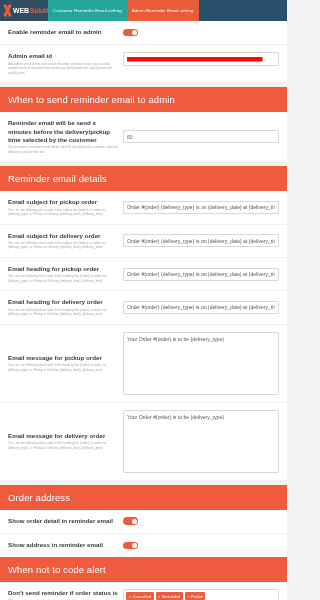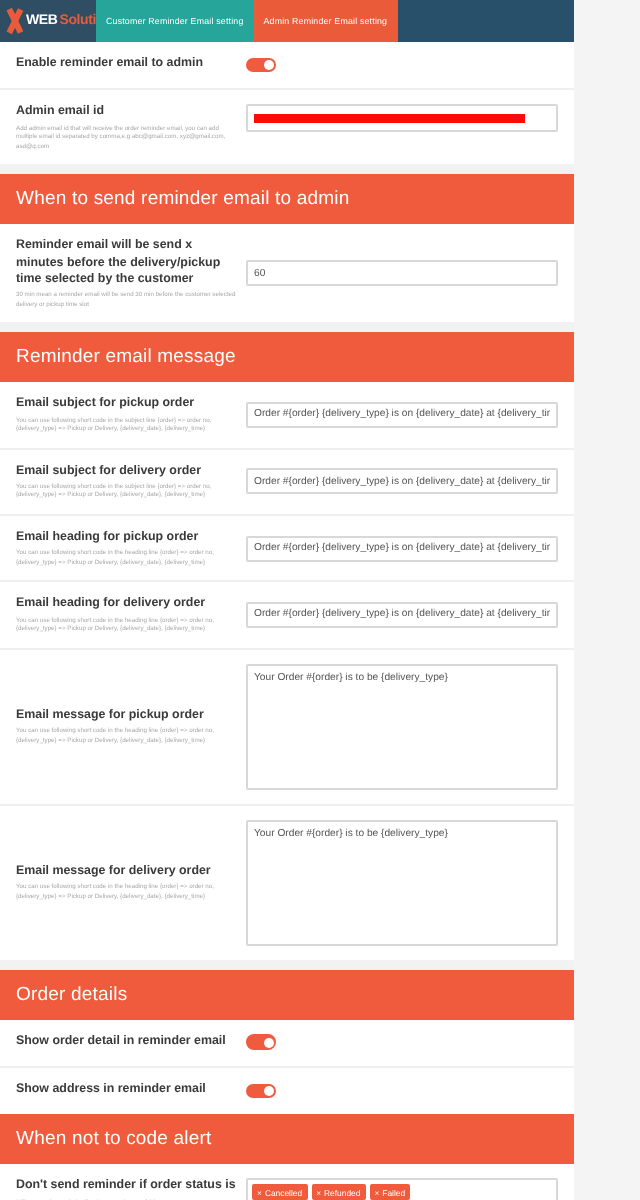--- a/index.html
+++ b/index.html
@@ -220,21 +220,21 @@
       </div>
       <div class="row-right">
         <input class="txt" type="text" value="60" style="">
       </div>
     </div>
   </div>
 
   <div class="gap"></div>
 
   <div class="panel">
-    <div class="section-head">Reminder email message</div>
+    <div class="section-head">Reminder email details</div>
 
     <div class="row row-center">
       <div class="row-left">
         <div class="lbl">Email subject for pickup order</div>
         <div class="hint">You can use following short code in the subject line {order} =&gt; order no, {delivery_type} =&gt; Pickup or Delivery, {delivery_date}, {delivery_time}</div>
       </div>
       <div class="row-right">
         <input class="txt" type="text" value="Order #{order} {delivery_type} is on {delivery_date} at {delivery_time}" style="">
       </div>
     </div>
@@ -286,21 +286,21 @@
       </div>
       <div class="row-right">
         <textarea class="ta" style="">Your Order #{order} is to be {delivery_type}</textarea>
       </div>
     </div>
   </div>
 
   <div class="gap"></div>
 
   <div class="panel">
-    <div class="section-head">Order details</div>
+    <div class="section-head">Order address</div>
     <div class="row row-center">
       <div class="row-left">
         <div class="lbl">Show order detail in reminder email</div>
       </div>
       <div class="row-right">
         <div class="toggle"></div>
       </div>
     </div>
     <div class="row row-center">
       <div class="row-left">

